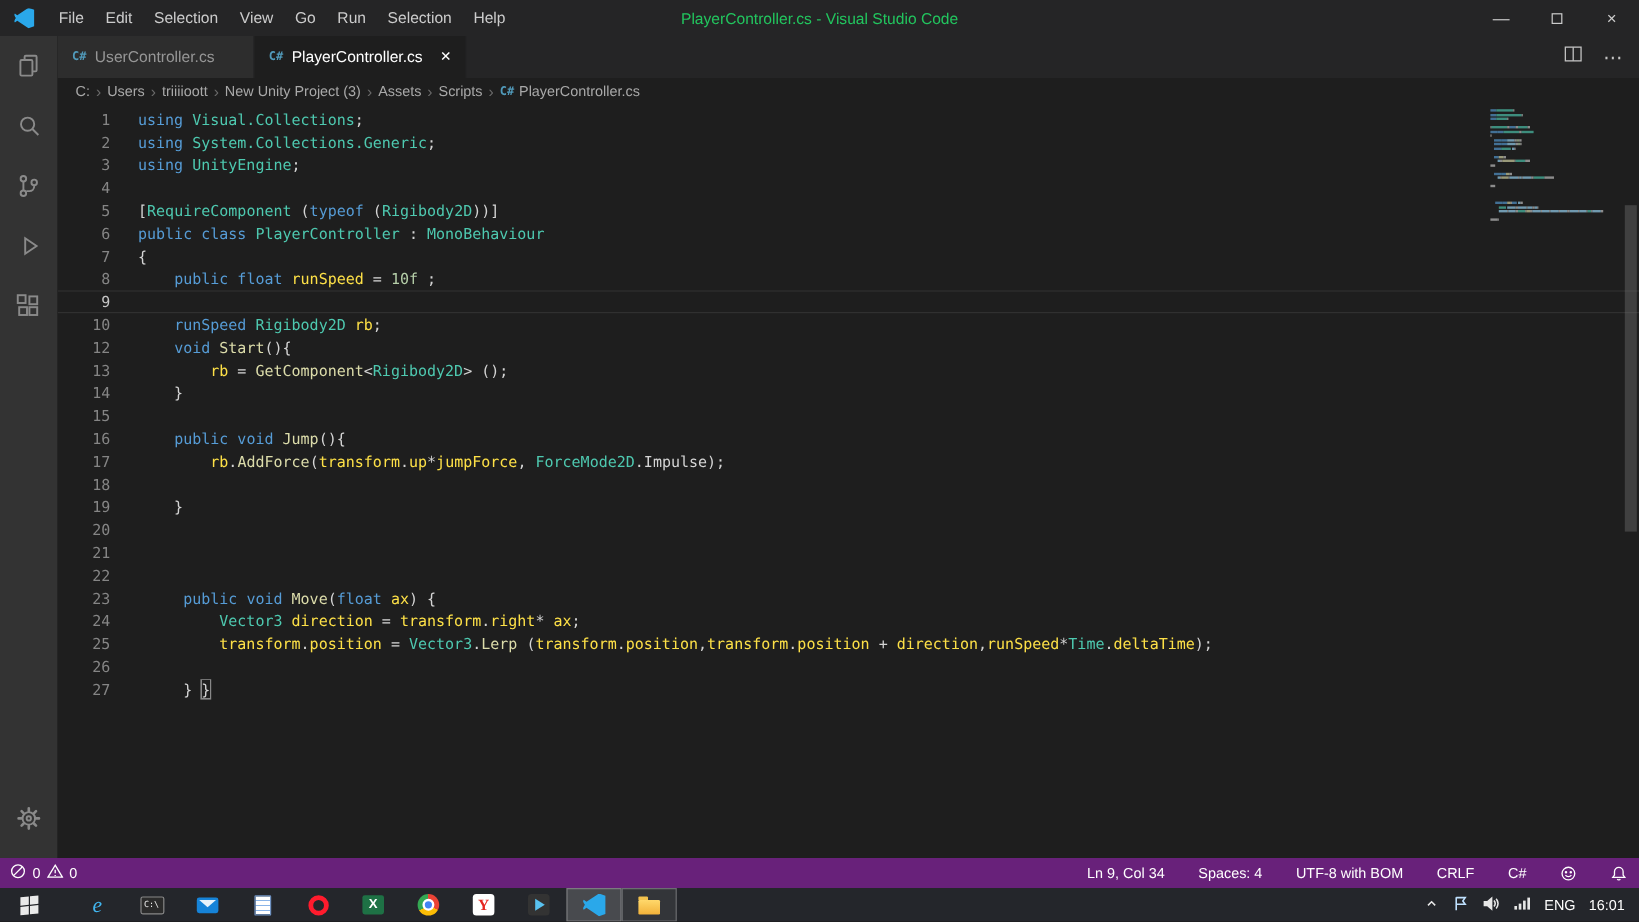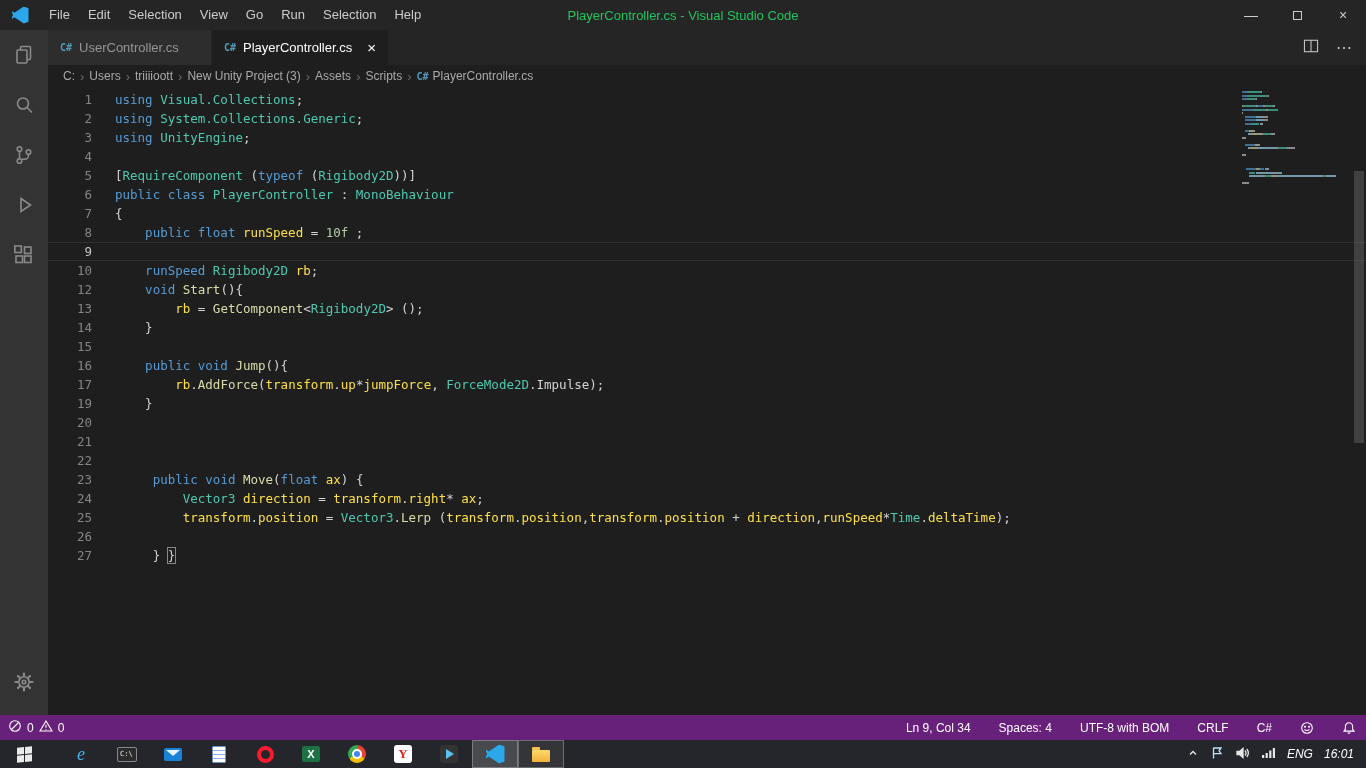--- a/index.html
+++ b/index.html
@@ -88,21 +88,21 @@
   .ic-excel { width:18px; height:16px; background:#1e7145; color:#fff; font-weight:bold; font-size:11px; display:flex; align-items:center; justify-content:center; border-radius:2px; }
   .ic-chrome { width:18px; height:18px; border-radius:50%; background:conic-gradient(#ea4335 0 33%,#fbbc05 0 66%,#34a853 0 100%); position:relative; }
   .ic-chrome::after { content:''; position:absolute; inset:4px; background:#4285f4; border:2px solid #fff; border-radius:50%; }
   .ic-yandex { width:18px; height:18px; background:#fff; border-radius:3px; color:#e52620; font-family:"Liberation Serif",serif; font-weight:bold; font-size:13px; display:flex; align-items:center; justify-content:center; }
   .ic-player { width:18px; height:18px; background:#333; border-radius:3px; display:flex; align-items:center; justify-content:center; }
   .ic-player::after { content:''; border-left:8px solid #59c2f0; border-top:5px solid transparent; border-bottom:5px solid transparent; margin-left:2px; }
   .ic-vscode-tb { width:19px; height:19px; background:#2aa8ea;
     clip-path:polygon(72% 0,100% 10%,100% 90%,72% 100%,17% 63%,5% 72%,0 66%,10% 50%,0 34%,5% 28%,17% 37%); }
   .ic-folder { width:18px; height:12px; background:linear-gradient(#ffd86b,#f2b23a); border-radius:1px; position:relative; margin-top:3px; }
   .ic-folder::before { content:''; position:absolute; top:-3px; left:0; width:8px; height:3px; background:#f2c14d; border-radius:1px 1px 0 0; }
-  .tray { margin-left:auto; display:flex; align-items:center; gap:11px; padding-right:12px; color:#fff; font-size:12px;font-style:italic; }
+  .tray { margin-left:auto; display:flex; align-items:center; gap:11px; padding-right:12px; color:#fff; font-size:12px; }
   .tray svg { stroke:#e6e6e6; fill:none; stroke-width:1.3; }
 </style>
 </head>
 <body>
 
 <div class="screen">
 
   <div class="titlebar">
     <div class="vscode-logo-box">
         <div class="ic-vscode"></div>
@@ -234,20 +234,21 @@
             <div class="code-line"><span class="line-num">7</span><span class="line-content"><span class="tok-d">{</span></span></div>
             <div class="code-line"><span class="line-num">8</span><span class="line-content"><span class="tok-d">    </span><span class="tok-k">public </span><span class="tok-k">float </span><span class="tok-v">runSpeed</span><span class="tok-d"> = </span><span class="tok-n">10f</span><span class="tok-d"> ;</span></span></div>
             <div class="code-line current"><span class="line-num">9</span></div>
             <div class="code-line"><span class="line-num">10</span><span class="line-content"><span class="tok-d">    </span><span class="tok-k">runSpeed </span><span class="tok-t">Rigibody2D</span><span class="tok-d"> </span><span class="tok-v">rb</span><span class="tok-d">;</span></span></div>
             <div class="code-line"><span class="line-num">12</span><span class="line-content"><span class="tok-d">    </span><span class="tok-k">void </span><span class="tok-f">Start</span><span class="tok-d">(){</span></span></div>
             <div class="code-line"><span class="line-num">13</span><span class="line-content"><span class="tok-d">        </span><span class="tok-v">rb</span><span class="tok-d"> = </span><span class="tok-f">GetComponent</span><span class="tok-d">&lt;</span><span class="tok-t">Rigibody2D</span><span class="tok-d">&gt; ();</span></span></div>
             <div class="code-line"><span class="line-num">14</span><span class="line-content"><span class="tok-d">    }</span></span></div>
             <div class="code-line"><span class="line-num">15</span><span class="line-content"></span></div>
             <div class="code-line"><span class="line-num">16</span><span class="line-content"><span class="tok-d">    </span><span class="tok-k">public </span><span class="tok-k">void </span><span class="tok-f">Jump</span><span class="tok-d">(){</span></span></div>
             <div class="code-line"><span class="line-num">17</span><span class="line-content"><span class="tok-d">        </span><span class="tok-v">rb</span><span class="tok-d">.</span><span class="tok-f">AddForce</span><span class="tok-d">(</span><span class="tok-v">transform</span><span class="tok-d">.</span><span class="tok-v">up</span><span class="tok-d">*</span><span class="tok-v">jumpForce</span><span class="tok-d">, </span><span class="tok-t">ForceMode2D</span><span class="tok-d">.Impulse);</span></span></div>
+            <div class="code-line"><span class="line-num">18</span><span class="line-content"></span></div>
             <div class="code-line"><span class="line-num">19</span><span class="line-content"><span class="tok-d">    }</span></span></div>
             <div class="code-line"><span class="line-num">20</span><span class="line-content"></span></div>
             <div class="code-line"><span class="line-num">21</span><span class="line-content"></span></div>
             <div class="code-line"><span class="line-num">22</span><span class="line-content"></span></div>
             <div class="code-line"><span class="line-num">23</span><span class="line-content"><span class="tok-d">     </span><span class="tok-k">public </span><span class="tok-k">void </span><span class="tok-f">Move</span><span class="tok-d">(</span><span class="tok-k">float</span><span class="tok-d"> </span><span class="tok-v">ax</span><span class="tok-d">) {</span></span></div>
             <div class="code-line"><span class="line-num">24</span><span class="line-content"><span class="tok-d">         </span><span class="tok-t">Vector3</span><span class="tok-d"> </span><span class="tok-v">direction</span><span class="tok-d"> = </span><span class="tok-v">transform</span><span class="tok-d">.</span><span class="tok-v">right</span><span class="tok-d">* </span><span class="tok-v">ax</span><span class="tok-d">;</span></span></div>
             <div class="code-line"><span class="line-num">25</span><span class="line-content"><span class="tok-d">         </span><span class="tok-v">transform</span><span class="tok-d">.</span><span class="tok-v">position</span><span class="tok-d"> = </span><span class="tok-t">Vector3</span><span class="tok-d">.</span><span class="tok-f">Lerp</span><span class="tok-d"> (</span><span class="tok-v">transform</span><span class="tok-d">.</span><span class="tok-v">position</span><span class="tok-d">,</span><span class="tok-v">transform</span><span class="tok-d">.</span><span class="tok-v">position</span><span class="tok-d"> + </span><span class="tok-v">direction</span><span class="tok-d">,</span><span class="tok-v">runSpeed</span><span class="tok-d">*</span><span class="tok-t">Time</span><span class="tok-d">.</span><span class="tok-v">deltaTime</span><span class="tok-d">);</span></span></div>
             <div class="code-line"><span class="line-num">26</span><span class="line-content"></span></div>
             <div class="code-line"><span class="line-num">27</span><span class="line-content"><span class="tok-d">     } </span><span class="tok-b">}</span></span></div>
           </div>

